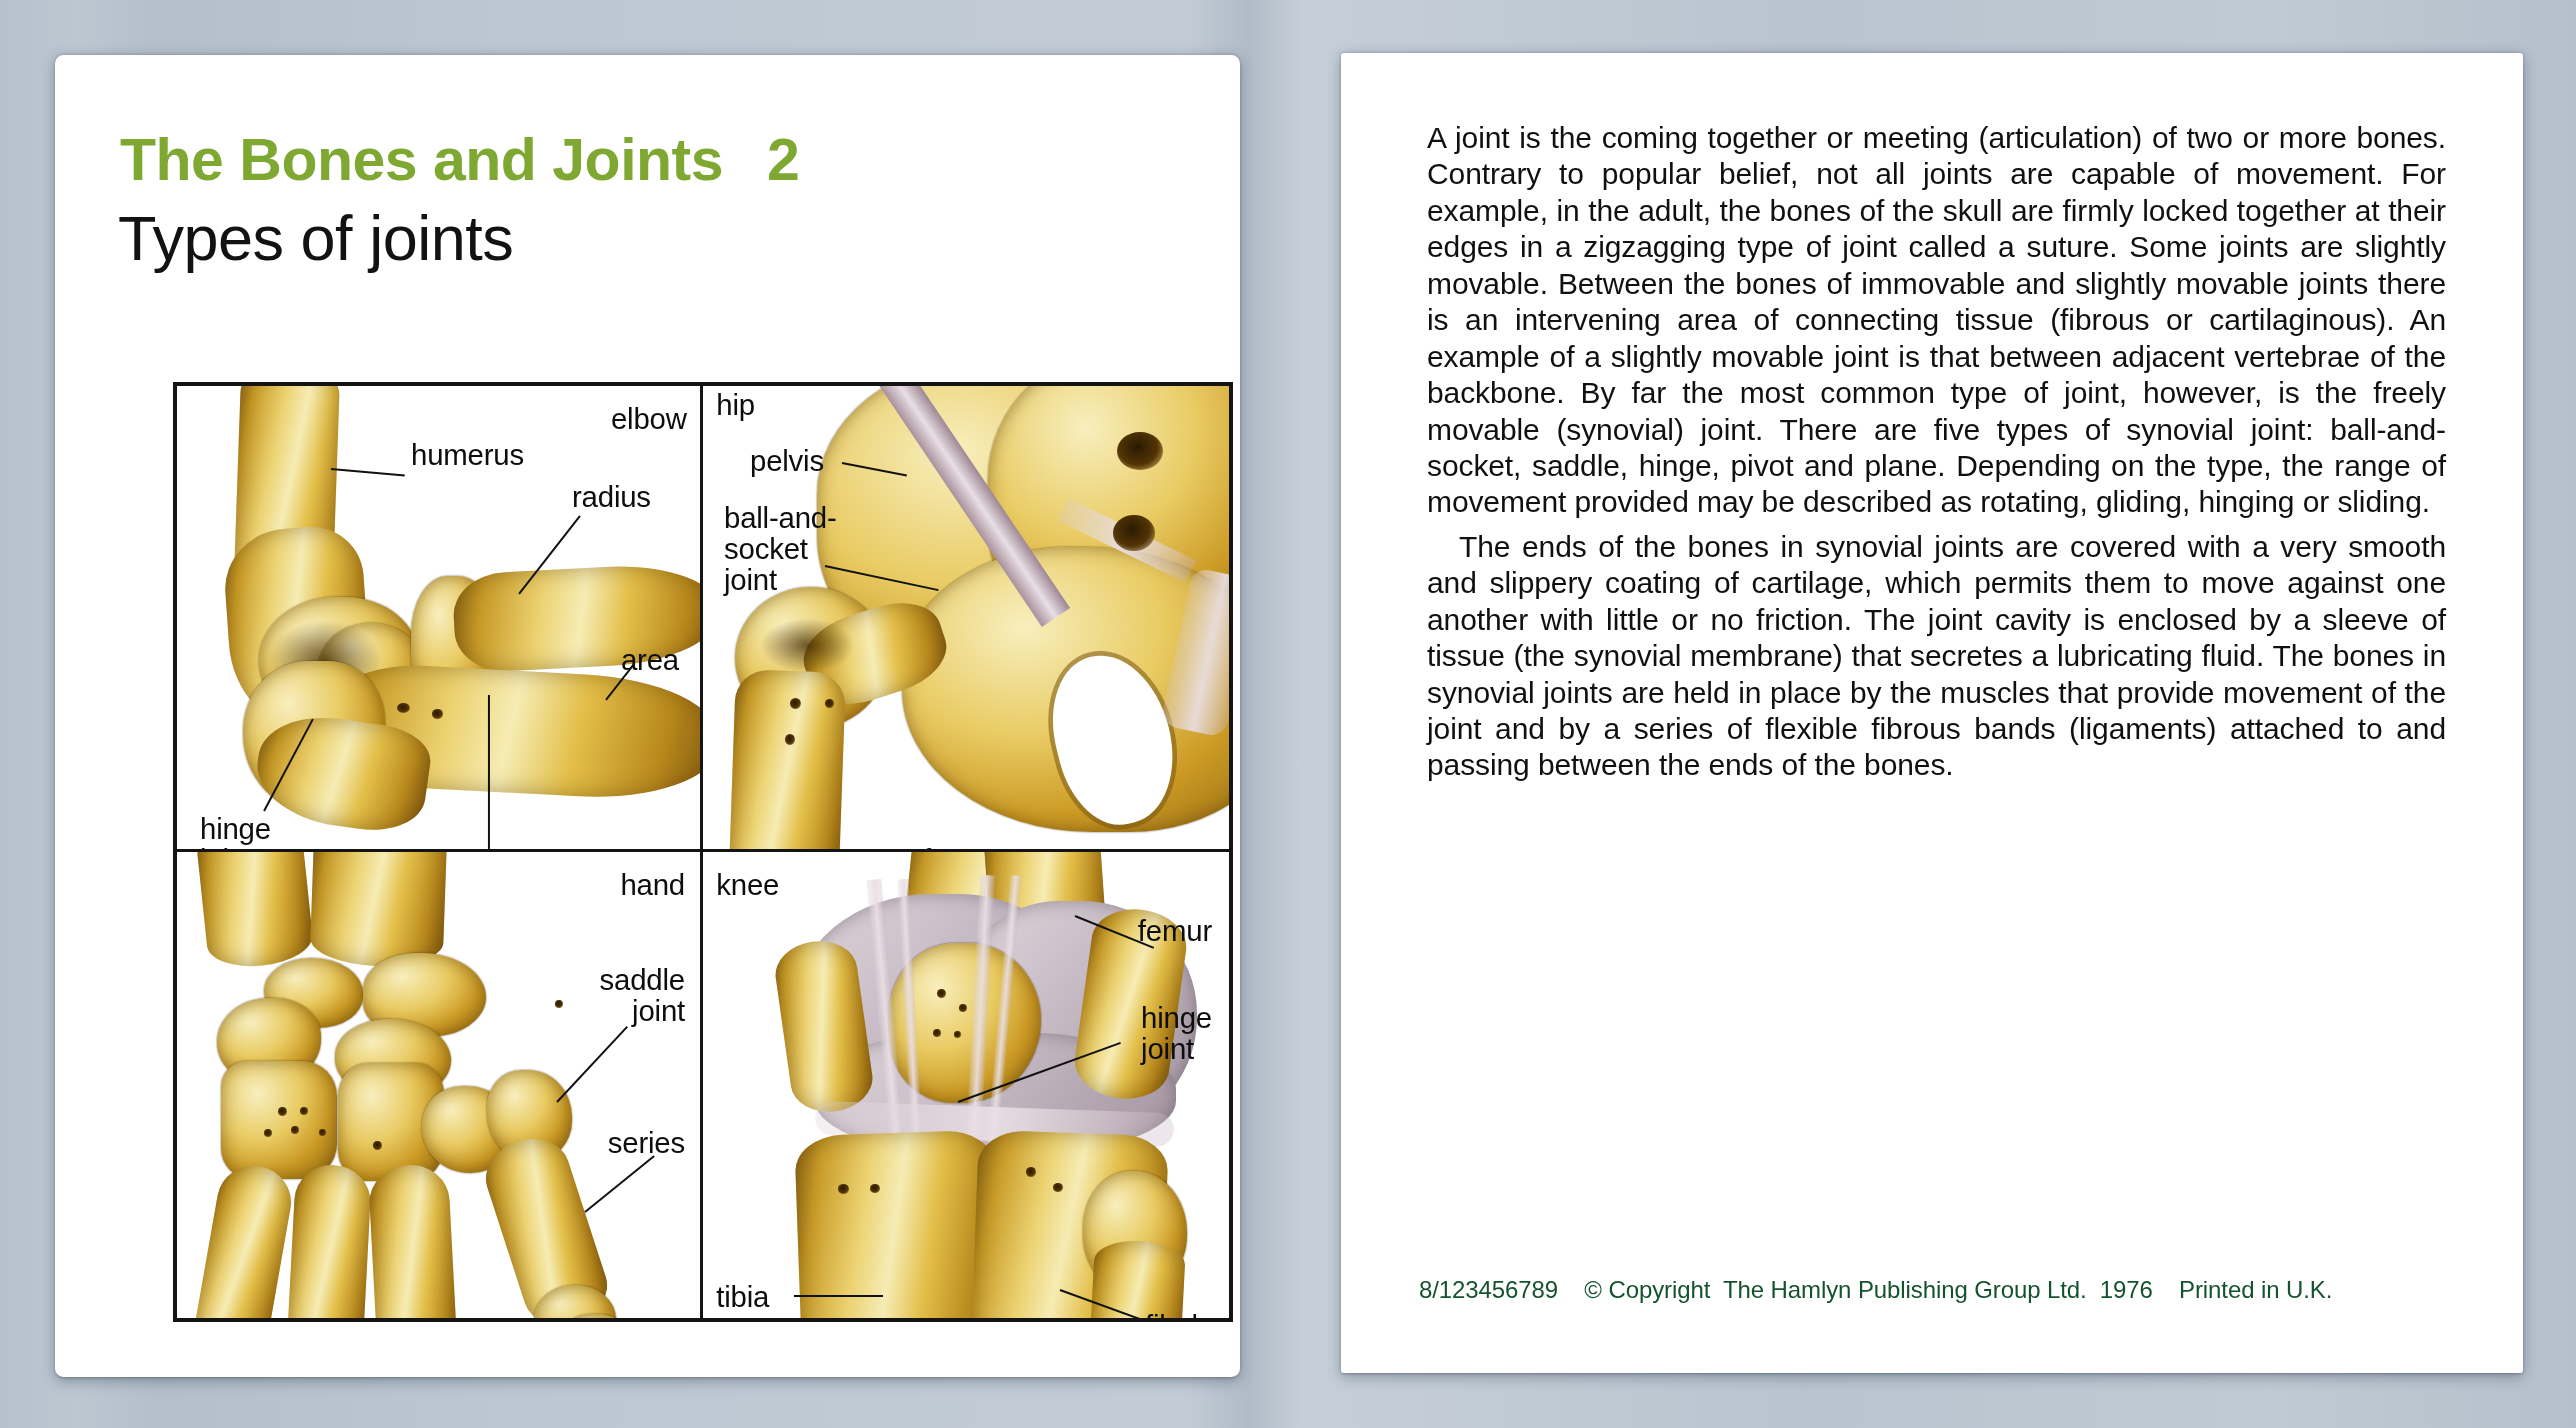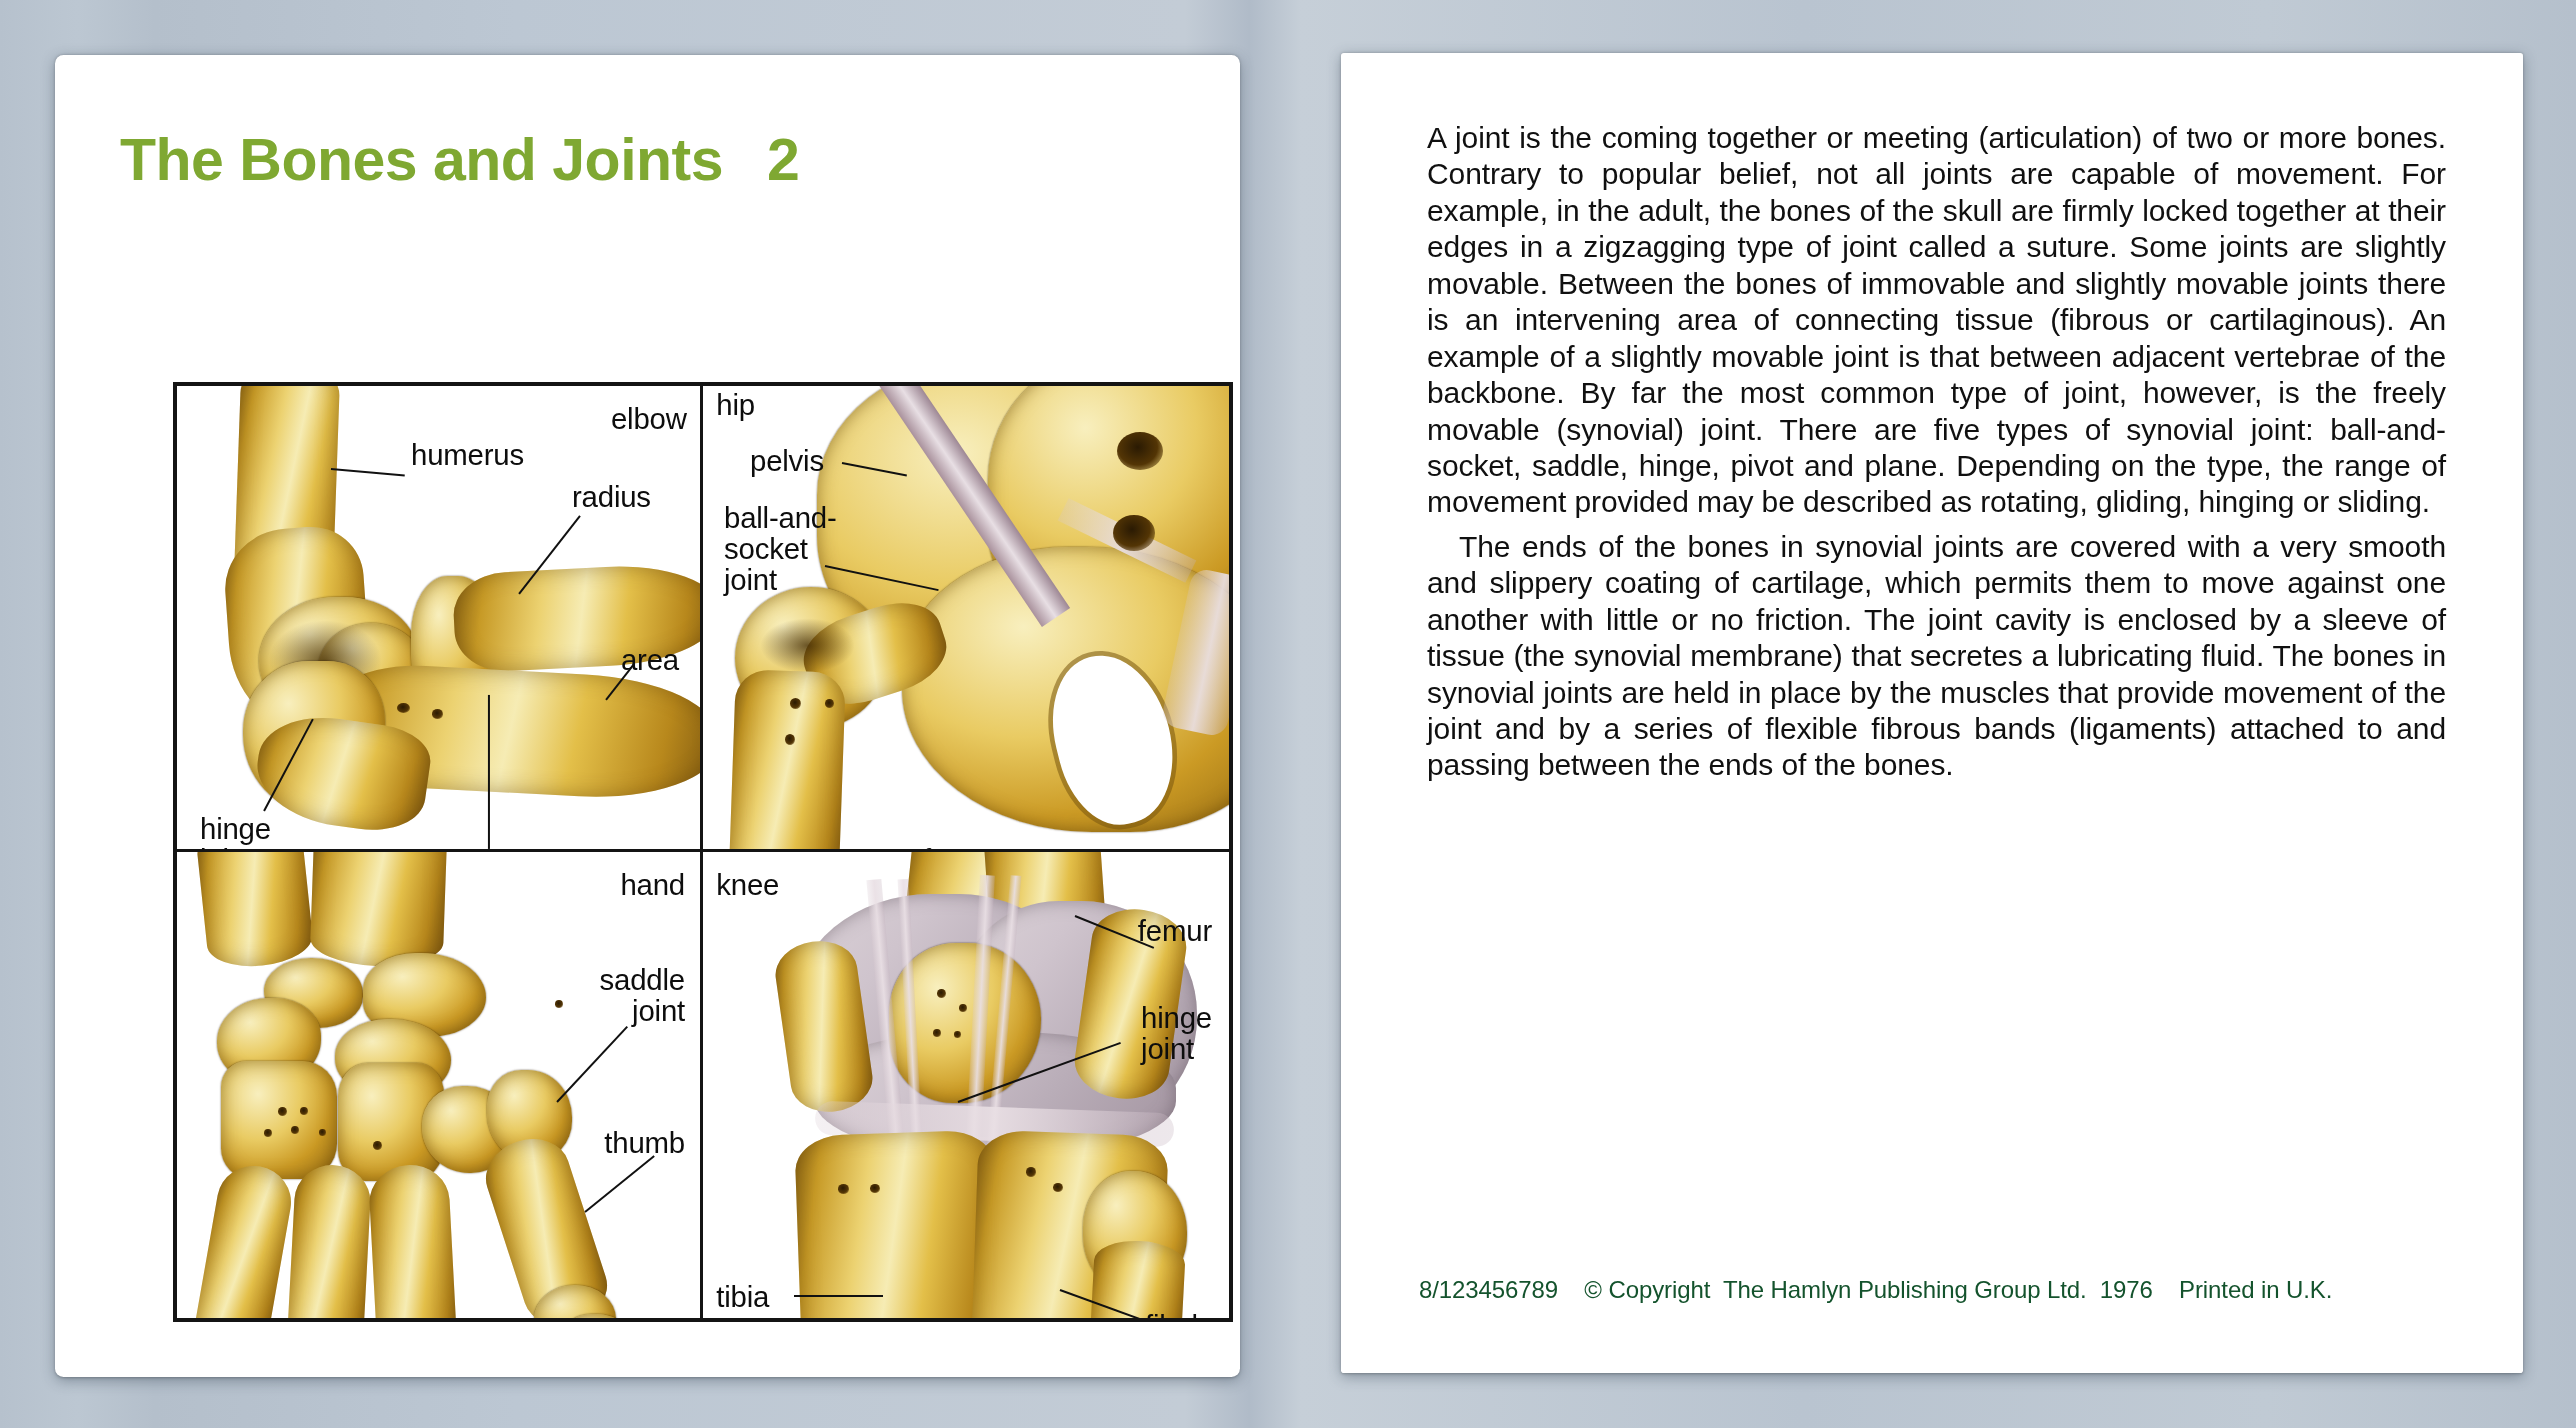--- a/index.html
+++ b/index.html
@@ -159,20 +159,21 @@
 
 <div id="bg-board" style="background-color: rgb(185, 196, 207);"></div>
 
 <div class="card" id="card-front">
 
   <div id="title-row">
     <span id="series-title">The Bones and Joints</span>
     <span id="card-number">2</span>
   </div>
 
+  <div id="subtitle">Types of joints</div>
 
   <div id="illus-grid">
 
     <div class="panel b-right b-bottom">
 
       <div class="bone" style="left:59px;top:-23px;width:99px;height:313px;transform:rotate(2deg);border-radius:40% 40% 30% 30% / 10% 10% 22% 22%;"></div>
       <div class="bone" style="left:51px;top:142px;width:139px;height:199px;transform:rotate(-4deg);border-radius:46% 38% 48% 52% / 30% 26% 40% 44%;"></div>
 
       <div class="blob" style="left:82px;top:211px;width:160px;height:133px;border-radius:50% 48% 46% 54%;"></div>
       <div class="blob" style="left:141px;top:237px;width:106px;height:93px;border-radius:50%;"></div>
@@ -265,21 +266,21 @@
 
       <div class="bone" style="left:327px;top:285px;width:85px;height:190px;transform:rotate(-18deg);"></div>
       <div class="blob" style="left:357px;top:433px;width:82px;height:68px;border-radius:50%;"></div>
       <div class="blob" style="left:384px;top:462px;width:72px;height:57px;border-radius:44% 52% 50% 46%;"></div>
       <div class="hole" style="left:378px;top:148px;width:7.6px;height:7.6px;"></div>
 
       <div class="plabel" style="right:15px;top:17px;">hand</div>
       <div class="plabel" style="right:15px;top:112px;text-align:right;">saddle
 joint</div>
       <div class="leader" style="left:380px;top:249px;width:103px;transform:rotate(-47deg);"></div>
-      <div class="plabel" style="right:15px;top:275px;">thumb</div>
+      <div class="plabel" style="right:15px;top:275px;">series</div>
       <div class="leader" style="left:408px;top:359px;width:89px;transform:rotate(-39deg);"></div>
     </div>
 
     <div class="panel">
 
       <div class="bone" style="left:203px;top:-38px;width:142px;height:190px;transform:rotate(6deg);"></div>
       <div class="bone" style="left:285px;top:-38px;width:116px;height:171px;transform:rotate(-4deg);"></div>
 
       <div class="cartilage" style="left:91px;top:42px;width:285px;height:237px;border-radius:48% 42% 40% 52%;"></div>
       <div class="cartilage" style="left:255px;top:49px;width:239px;height:234px;border-radius:42% 48% 50% 40%;"></div>

